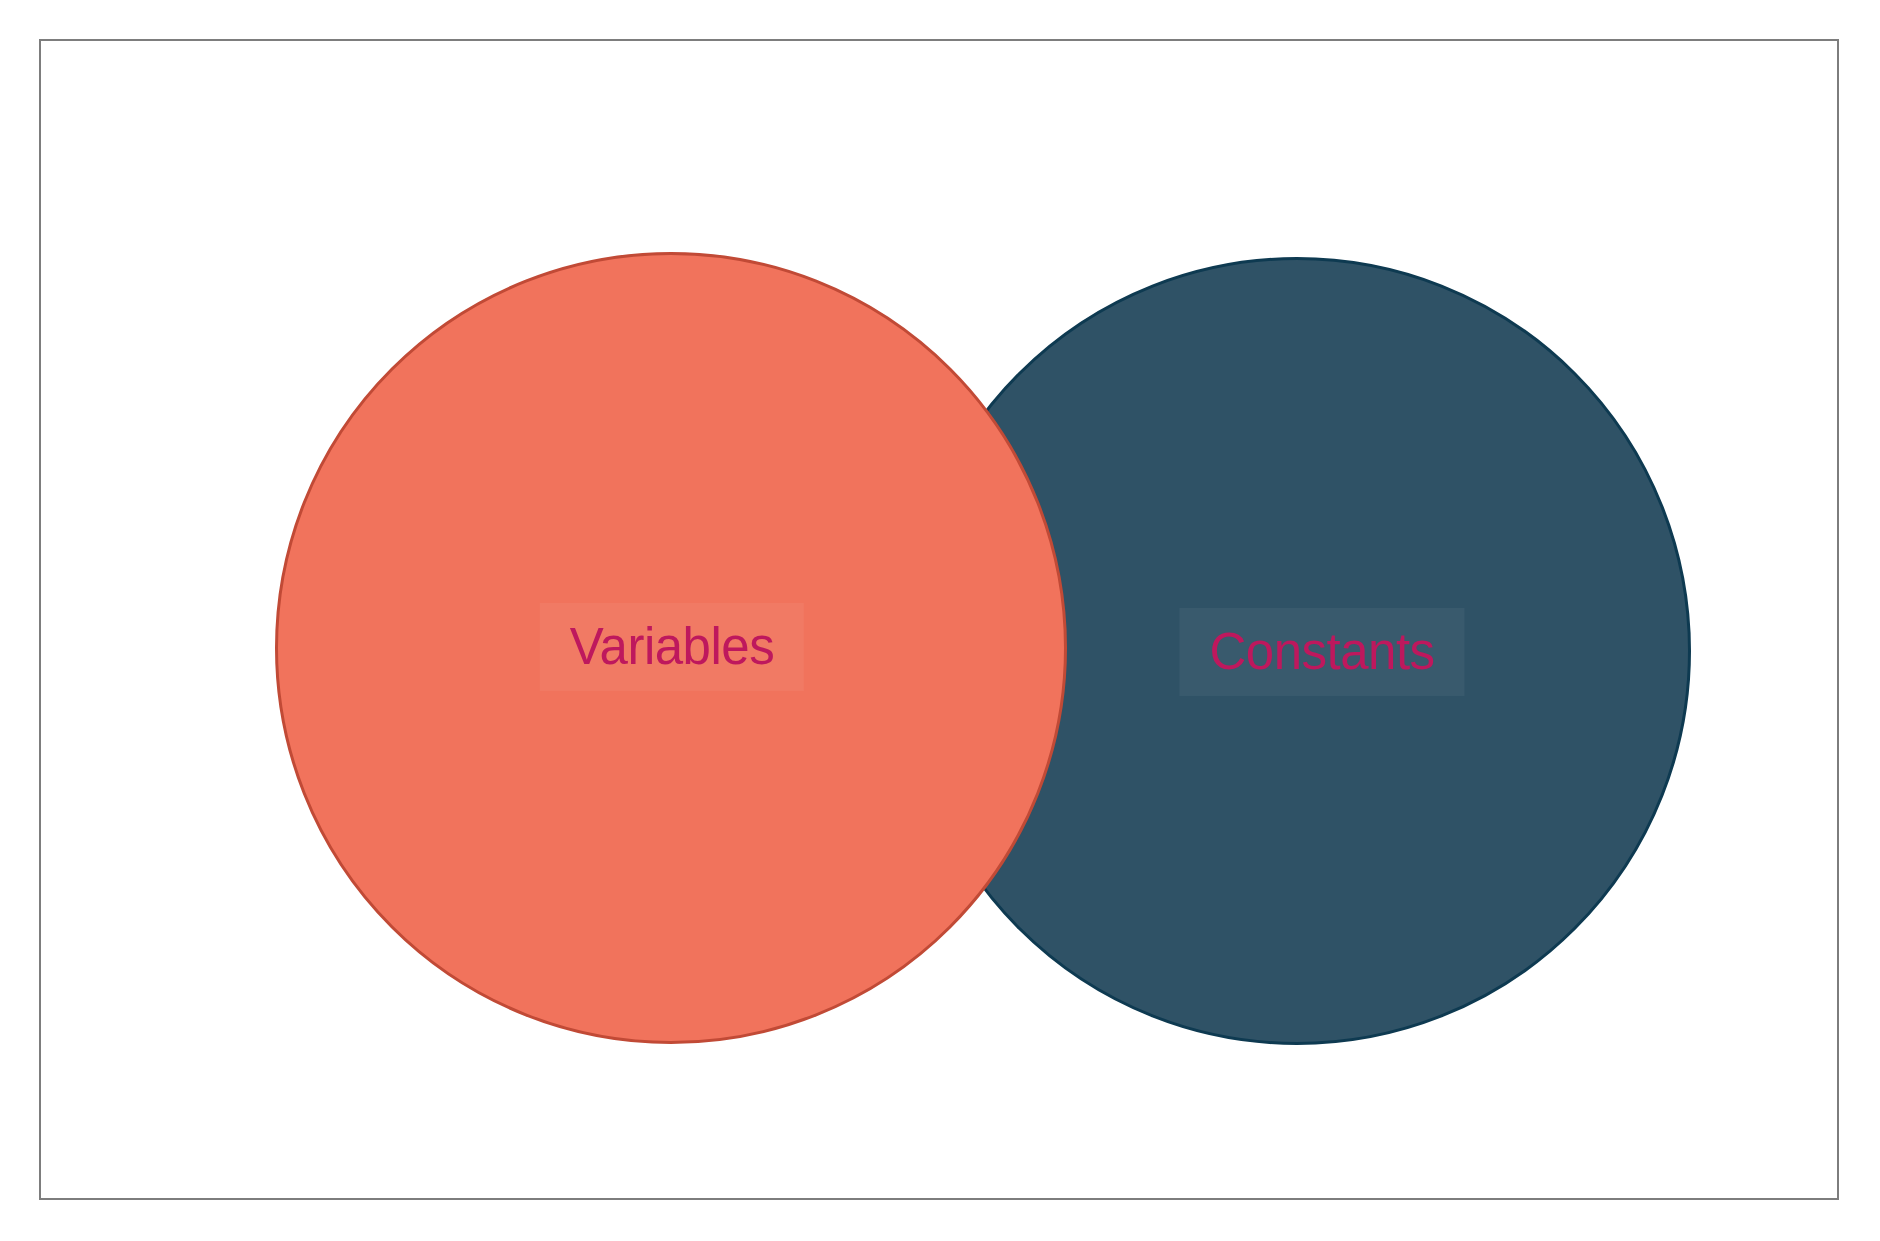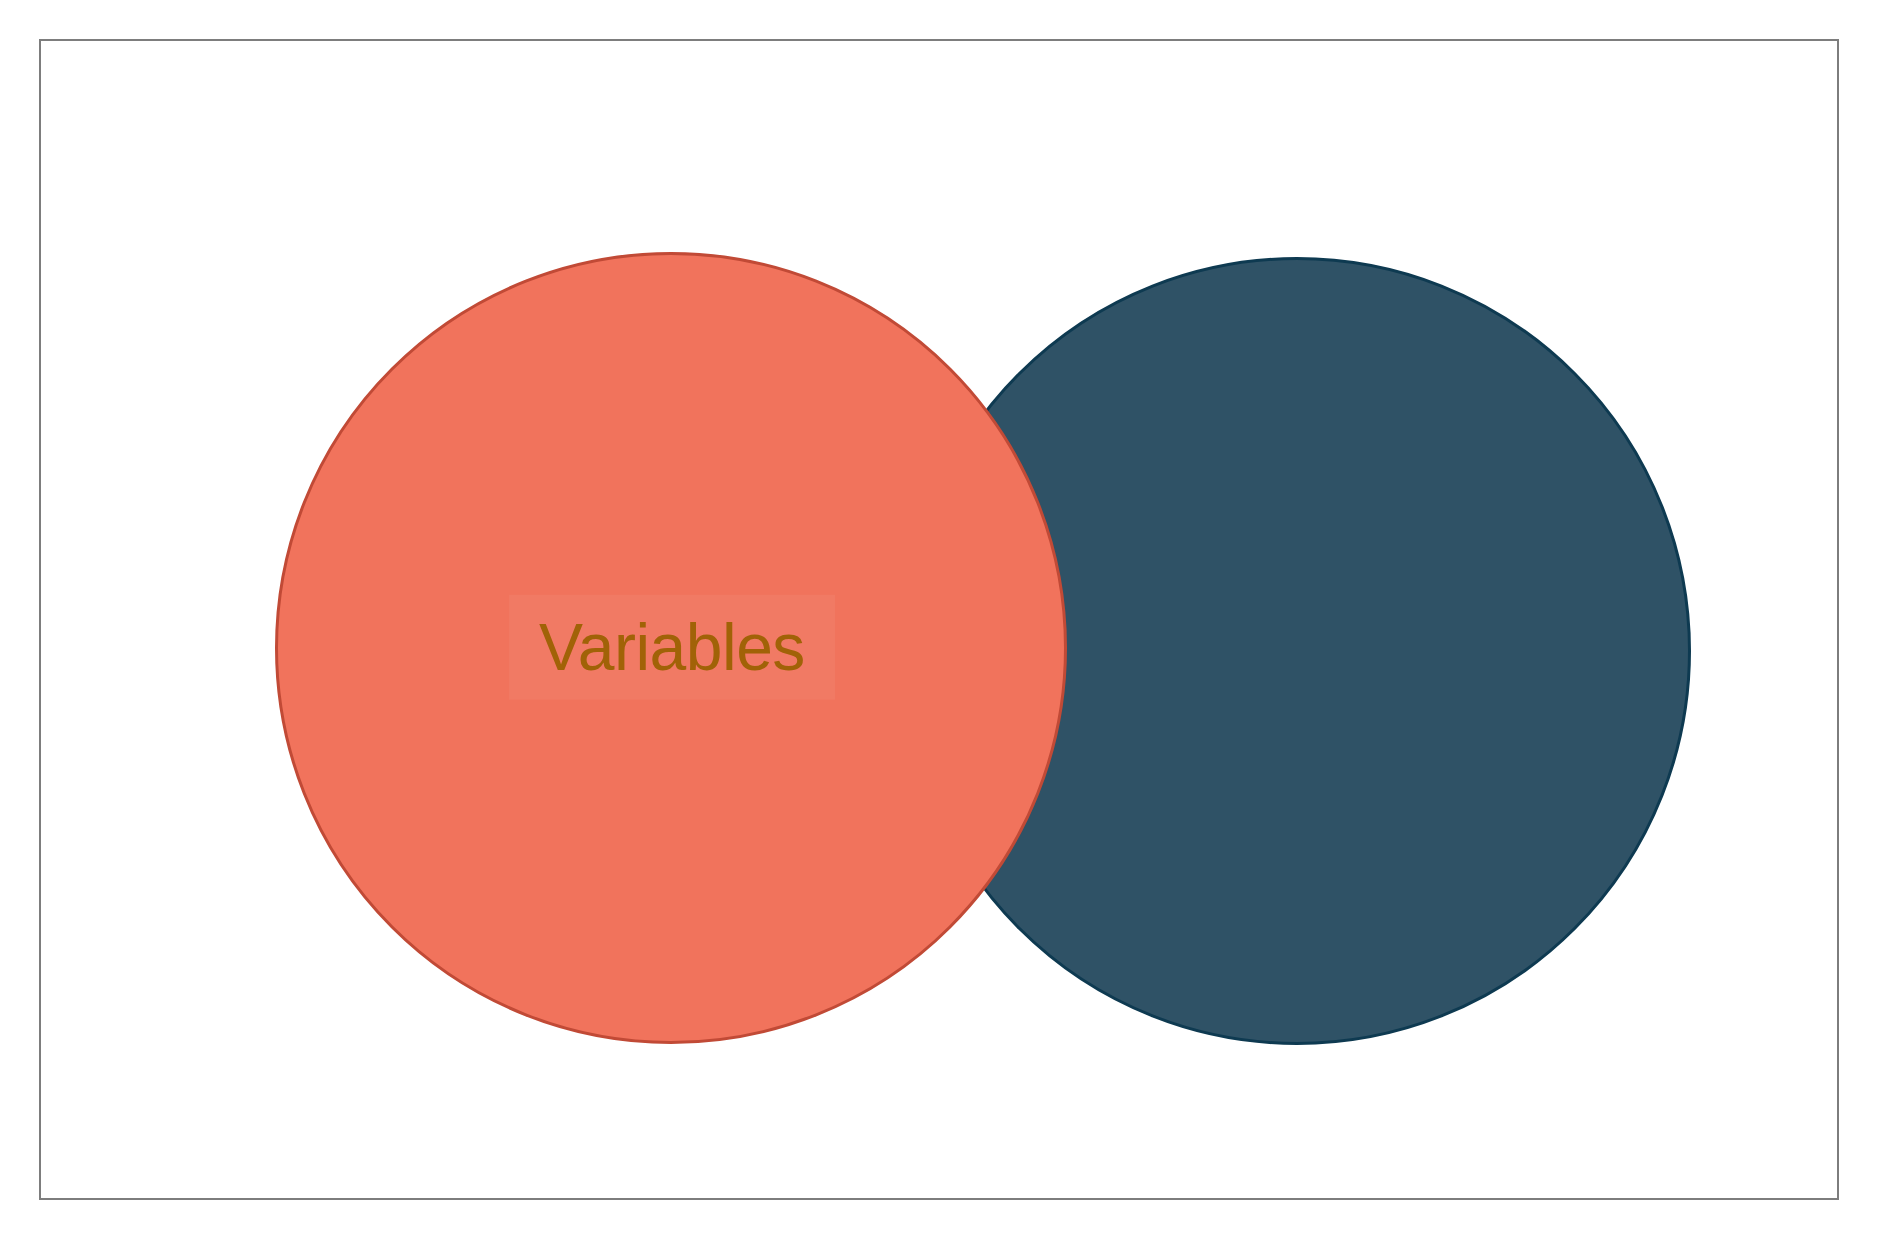--- a/index.html
+++ b/index.html
@@ -44,22 +44,22 @@
     width: 792px;
     height: 792px;
     background: #f1735c;
     border: 3px solid #c14a36;
     z-index: 2;
   }
   .label {
     position: absolute;
     transform: translate(-50%, -50%);
     z-index: 3;
-    color: #a16207;
-    font-size: 66px;
+    color: #be185d;
+    font-size: 51px;
     font-weight: 400;
     letter-spacing: -0.5px;
     line-height: 1.1;
     white-space: nowrap;
     text-align: right;
     padding: 16px 30px;
     background: rgba(255, 255, 255, 0.05);
   }
   .label--variables {
     left: 631px;
@@ -70,13 +70,14 @@
     top: 611px;
   }
 </style>
 </head>
 <body>
 
 <div class="frame">
   <div class="circle circle--constants"></div>
   <div class="circle circle--variables"></div>
   <div class="label label--variables">Variables</div>
+  <div class="label label--constants">Constants</div>
 </div>
 
 </body></html>

